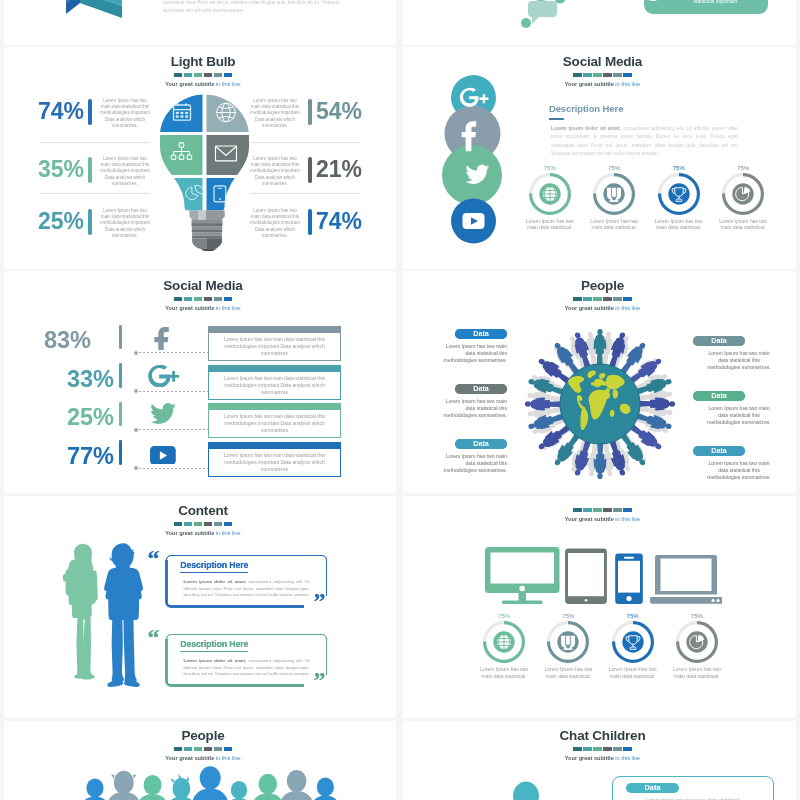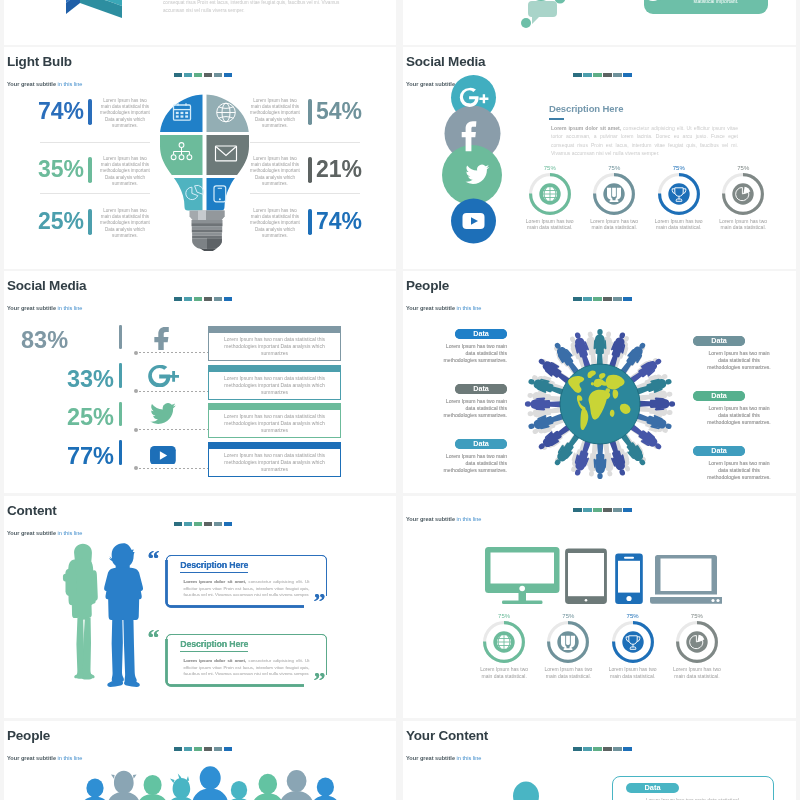--- a/index.html
+++ b/index.html
@@ -3,21 +3,21 @@
 <meta charset="utf-8">
 <style>
   html,body{margin:0;padding:0;}
   body{width:800px;height:800px;overflow:hidden;background:#f5f5f5;
        font-family:"Liberation Sans",sans-serif;-webkit-font-smoothing:antialiased;}
   .grid{position:absolute;left:0;top:0;width:800px;height:800px;}
   .slide{position:absolute;background:#fff;overflow:hidden;}
   .pct{font-weight:bold;}
 
   
-  .hd{position:absolute;left:3px;width:100%;text-align:left;}
+  .hd{position:absolute;left:3px;width:100%;text-align:center;}
   .hd .t{font-size:13.5px;font-weight:bold;color:#323f46;line-height:14px;letter-spacing:-0.2px;}
   .hd .d{margin:4px auto 0;width:59px;height:4px;display:flex;justify-content:space-between;}
   .hd .d i{display:block;width:8.6px;height:4px;}
   .hd .s{margin-top:3.4px;font-size:5.6px;color:#4c5a61;font-weight:bold;line-height:9px;}
   .hd .s em{font-style:normal;color:#3f8ccb;font-weight:normal;}
 
   
   .donut{position:absolute;width:64px;text-align:center;}
   .donut .p{font-size:6px;color:#6e7d85;line-height:8px;font-weight:normal;}
   .donut .lbl{margin:2px auto 0;width:52px;font-size:5px;line-height:6.6px;color:#9d9d9d;}
@@ -327,21 +327,21 @@
           <i style="background:#4c9fad"></i>
           <i style="background:#5faf87"></i>
           <i style="background:#5d6362"></i>
           <i style="background:#6f929b"></i>
           <i style="background:#1d6fb8"></i>
     </div>
     <div class="s"><span>Your great subtitle </span><em>in this line</em></div>
   </div>
   <div class="sm2-rows" style="position:absolute;left:0;top:54px;width:392px;height:160px;">
         <div style="position: absolute; left: 0px; top: 0px; width: 392px; height: 38px;">
-          <div style="position:absolute;left:17px;top:2px;width:93px;text-align:left;font-size:23.5px;font-weight:bold;line-height:26px;color:#7f98a4;">83%</div>
+          <div style="position:absolute;left:17px;top:2px;width:93px;text-align:center;font-size:23.5px;font-weight:bold;line-height:26px;color:#7f98a4;">83%</div>
           <div style="position:absolute;left:115px;top:-0.5px;width:2.6px;height:24.5px;border-radius:1.3px;background:#7f98a4;"></div>
           <div style="position:absolute;left:134px;top:1px;width:50px;height:26px;text-align:center;"><svg width="17.2" height="24.1" viewBox="0 0 20 28">
               <path fill="#7f98a4" d="M17.2 1 h-4.6 c-4.5 0 -7.6 3 -7.6 7.8 v4 h-4.6 v6.2 h4.6 v9 h6.3 v-9 h4.6 l0.9 -6.2 h-5.5 v-3.3 c0 -1.7 0.5 -2.6 2.6 -2.6 h3.3 z"></path>
             </svg></div>
           <div style="position:absolute;left:130px;top:25.5px;width:4px;height:4px;border-radius:50%;background:#a8a8a8;"></div>
           <div style="position:absolute;left:135px;top:27px;width:72px;height:1px;background:repeating-linear-gradient(to right,#a8a8a8 0 2px,transparent 2px 4px);"></div>
           <div style="position:absolute;left:204px;top:1px;width:133px;">
             <div style="height:7px;background:#7f98a4;"></div>
             <div style="border:0.7px solid #7f98a4;border-top:none;background:#fff;padding:3px 8px 3px;font-size:5px;line-height:7px;color:#9d9d9d;text-align:center;">Lorem Ipsum has two man data statistical this methodologies important Data analysis which summarizes</div>
           </div>
@@ -1105,21 +1105,21 @@
           </g>
           <g transform="translate(321.4,25) scale(1)" fill="#2f8fd4">
             <ellipse cx="0" cy="0" rx="8.6" ry="9.6"></ellipse>
             <path d="M0 8.6 c8.3 0 14.1 4.8 15 12.8 c0.7 5.1 1 16 1 22.2 h-32 c0 -6.2 0.3 -17.1 1 -22.2 c0.9 -8 6.7 -12.8 15 -12.8 z"></path>
           </g>
         </svg></div>
 </div>
 
 <div class="slide" style="left:403px;top:721px;width:393px;height:222px;">
   <div class="hd" style="top:8px;">
-    <div class="t">Your Content</div>
+    <div class="t">Chat Children</div>
     <div class="d">
       <i style="background:#2b6e80"></i>
           <i style="background:#4c9fad"></i>
           <i style="background:#5faf87"></i>
           <i style="background:#5d6362"></i>
           <i style="background:#6f929b"></i>
           <i style="background:#1d6fb8"></i>
     </div>
     <div class="s"><span>Your great subtitle </span><em>in this line</em></div>
   </div>

